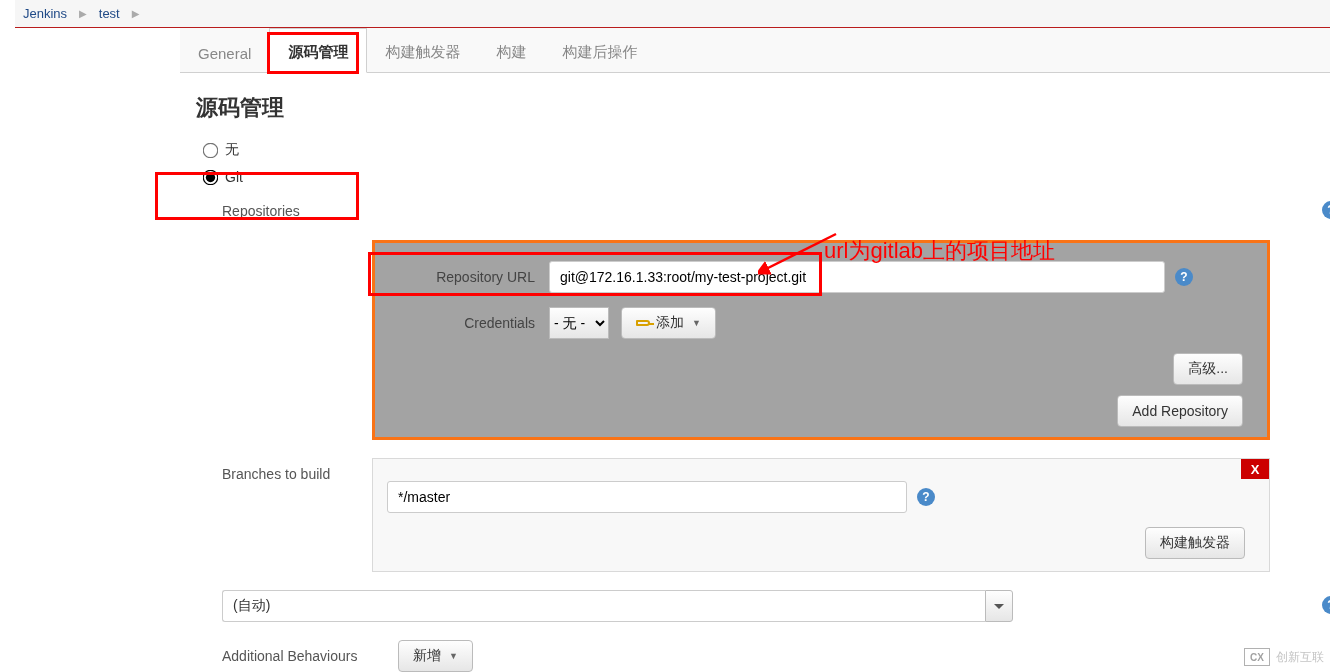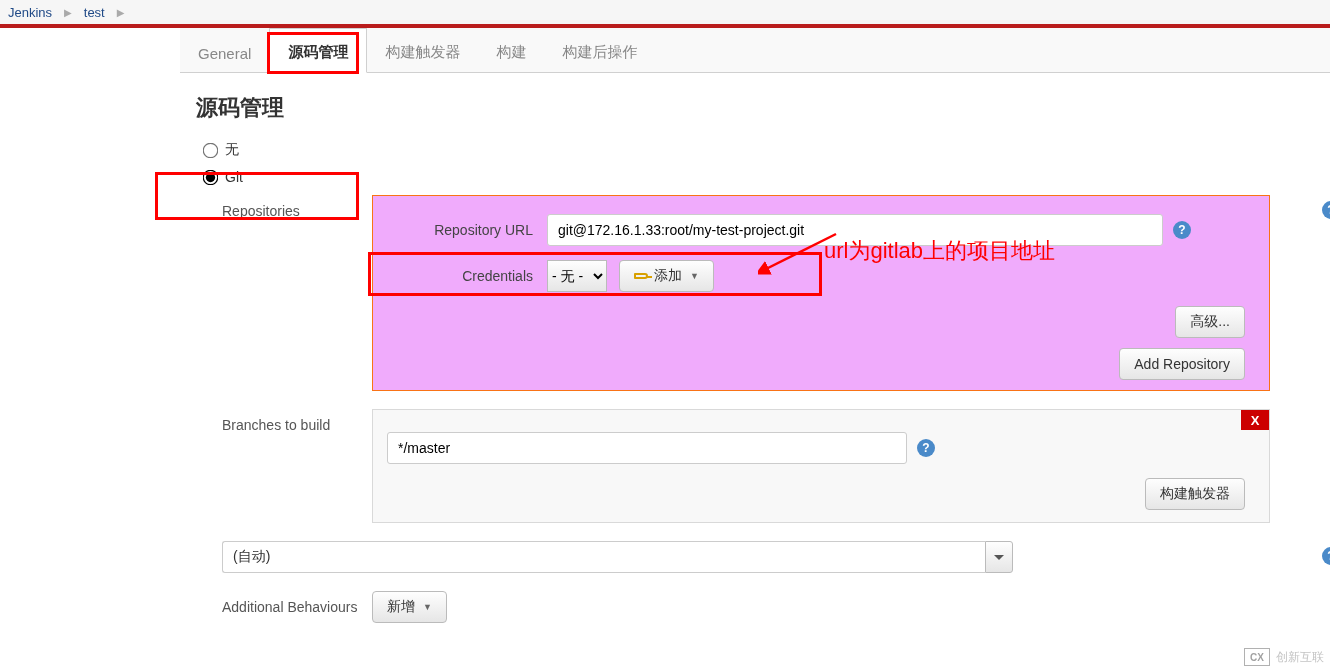--- a/index.html
+++ b/index.html
@@ -1,32 +1,32 @@
 <!DOCTYPE html>
 <html><head>
 <meta charset="utf-8">
 <style>
   * { box-sizing: border-box; margin: 0; padding: 0; }
   body { font-family: "Helvetica Neue", Arial, "Microsoft YaHei", sans-serif; font-size: 14px; color: #333; background: #fff; width: 1330px; height: 672px; overflow: hidden; position: relative; }
-  .breadcrumb { display: flex; align-items: center; background: #f6f6f6; border-bottom: 4px solid #b91c1c; height: 28px; padding: 0 0; font-size: 13px; }
+  .breadcrumb { display: flex; align-items: center; background: #f6f6f6; border-bottom: 1px solid #b91c1c; height: 28px; padding: 0 0; font-size: 13px; margin-left: 15px; }
   .breadcrumb a { color: #204a87; text-decoration: none; padding: 0 8px; }
   .breadcrumb .sep { color: #aaa; padding: 0 4px; font-size: 10px; }
   .content { margin-left: 180px; }
   .tabs { display: flex; align-items: flex-end; border-bottom: 1px solid #d0d0d0; background: #f9f9f9; }
   .tab { padding: 14px 18px 10px 18px; color: #888; font-size: 15px; cursor: pointer; }
   .tab.active { background: #fff; border: 1px solid #d0d0d0; border-bottom: 1px solid #fff; margin-bottom: -1px; color: #333; font-weight: bold; }
   .page { padding: 20px 20px 0 16px; }
   .section-title { font-size: 22px; font-weight: bold; margin-bottom: 18px; }
   .radio-row { display: flex; align-items: center; margin-bottom: 10px; padding-left: 8px; }
   .radio-row input[type=radio] { margin-right: 8px; transform: scale(1.2); accent-color: #000; }
   .form-area { padding-left: 26px; }
   .form-row { display: flex; align-items: flex-start; margin-bottom: 18px; }
   .form-label { width: 150px; color: #555; padding-top: 8px; }
   .form-body { flex: 1; position: relative; }
-  .subpanel { border: 1px solid #f97316; background: #f0abfc; padding: 18px 14px 10px 14px; position: relative; }
+  .subpanel { border: 3px solid #f97316; background: #a3a3a3; padding: 18px 14px 10px 14px; position: relative; margin-top: 45px; }
   .subrow { display: flex; align-items: center; margin-bottom: 14px; }
   .sublabel { width: 160px; text-align: right; padding-right: 14px; color: #444; }
   input.text { height: 32px; border: 1px solid #ccc; border-radius: 3px; padding: 0 10px; font-size: 14px; width: 520px; }
   select.sel { height: 32px; border: 1px solid #bbb; background: linear-gradient(#fefefe,#e6e6e6); font-size: 14px; }
   .btn { display: inline-flex; align-items: center; height: 32px; padding: 0 14px; border: 1px solid #bbb; border-radius: 4px; background: linear-gradient(#fefefe,#e6e6e6); font-size: 14px; color: #333; cursor: pointer; }
   .btn .tri { margin-left: 8px; font-size: 9px; color: #666; }
   .btn-row { display: flex; justify-content: flex-end; gap: 10px; margin-top: 10px; padding-right: 10px; }
   .help { width: 18px; height: 18px; border-radius: 50%; background: #4a8ac9; color: #fff; font-size: 12px; display: inline-flex; align-items: center; justify-content: center; font-weight: bold; cursor: pointer; }
   .help-outer { position: absolute; right: -30px; top: 6px; }
   .help-inline { margin-left: 10px; }
@@ -45,21 +45,21 @@
   .ann-url  { left: 368px; top: 252px; width: 454px; height: 44px; }
   .ann-text { position: absolute; left: 824px; top: 236px; color: #ff0000; font-size: 22px; pointer-events: none; }
   svg.arrow { position: absolute; left: 758px; top: 230px; pointer-events: none; }
 
   .watermark { position: absolute; right: 6px; bottom: 6px; opacity: .5; display: flex; align-items: center; gap: 6px; font-size: 12px; color: #888; }
   .watermark .logo { width: 26px; height: 18px; border: 1px solid #666; position: relative; font-weight: bold; font-size: 10px; display:flex; align-items:center; justify-content:center; color:#444;text-align:right; }
 
   .tight-row .form-body { padding-right: 40px; }
   .branch-panel { border: 1px solid #d9d9d9; background: #f8f8f8; padding: 22px 14px 12px 14px; position: relative; }
   .cred select { width: 60px; }
-  .row-halfcut { padding-bottom: 0 !important; }
+  .row-halfcut { padding-bottom: 0 !important; gap: 26px; }
 </style>
 </head>
 <body>
 
 <div class="breadcrumb">
   <a href="#">Jenkins</a>
   <span class="sep">▶</span>
   <a href="#">test</a>
   <span class="sep">▶</span>
 </div>

